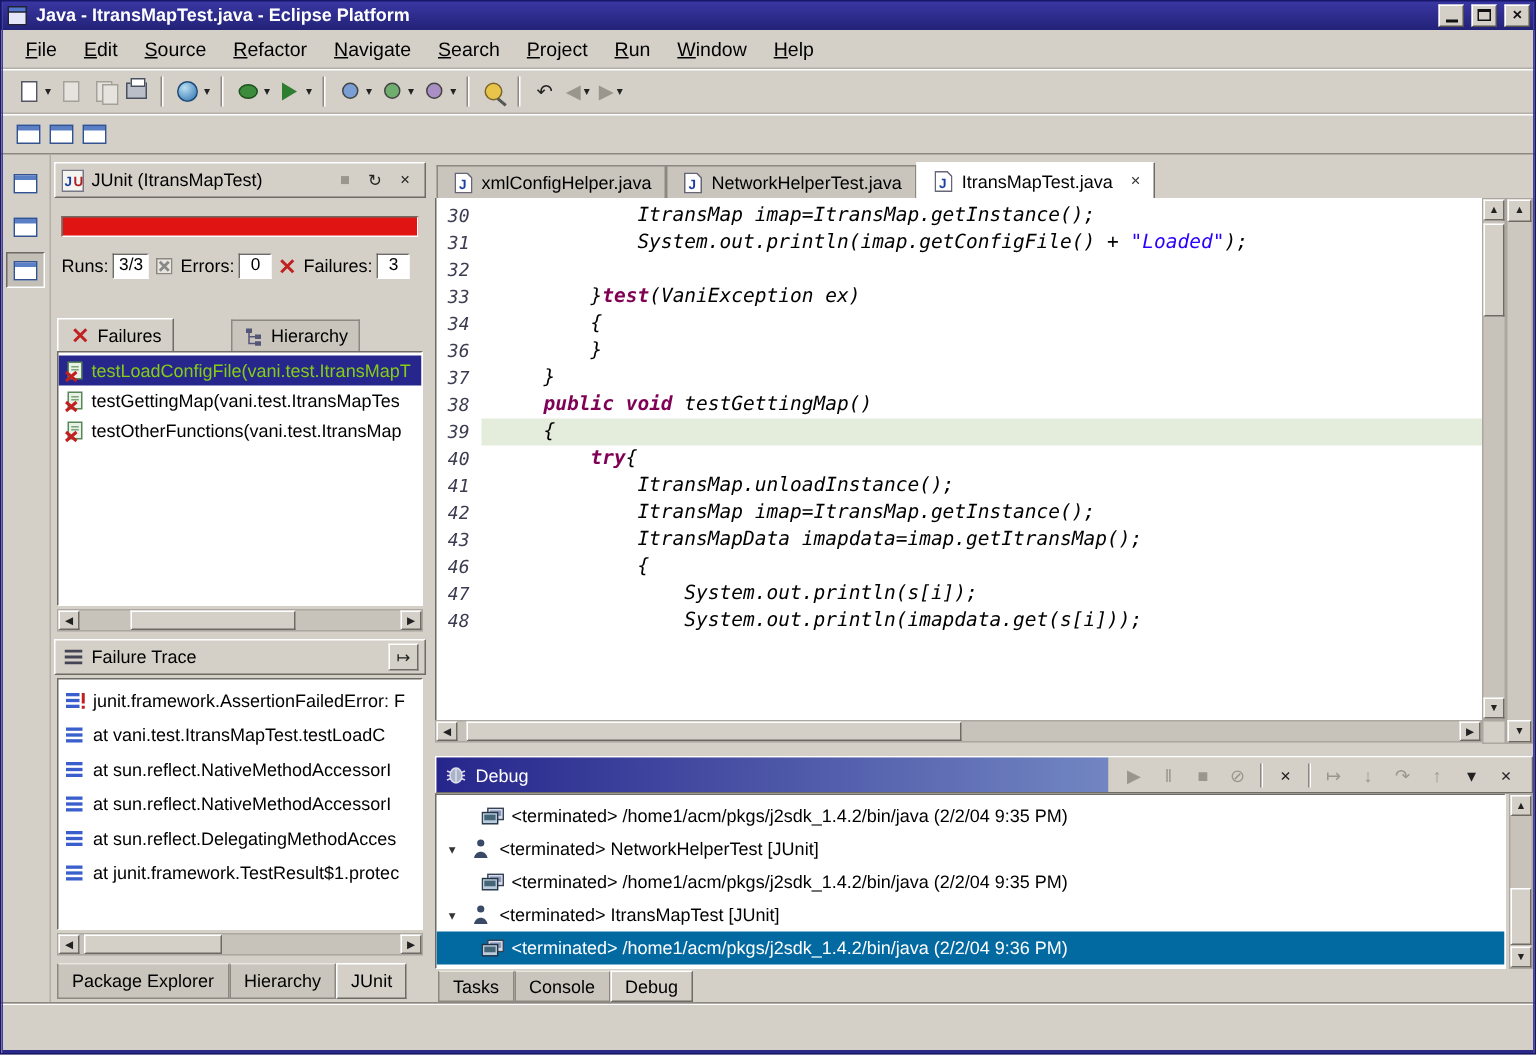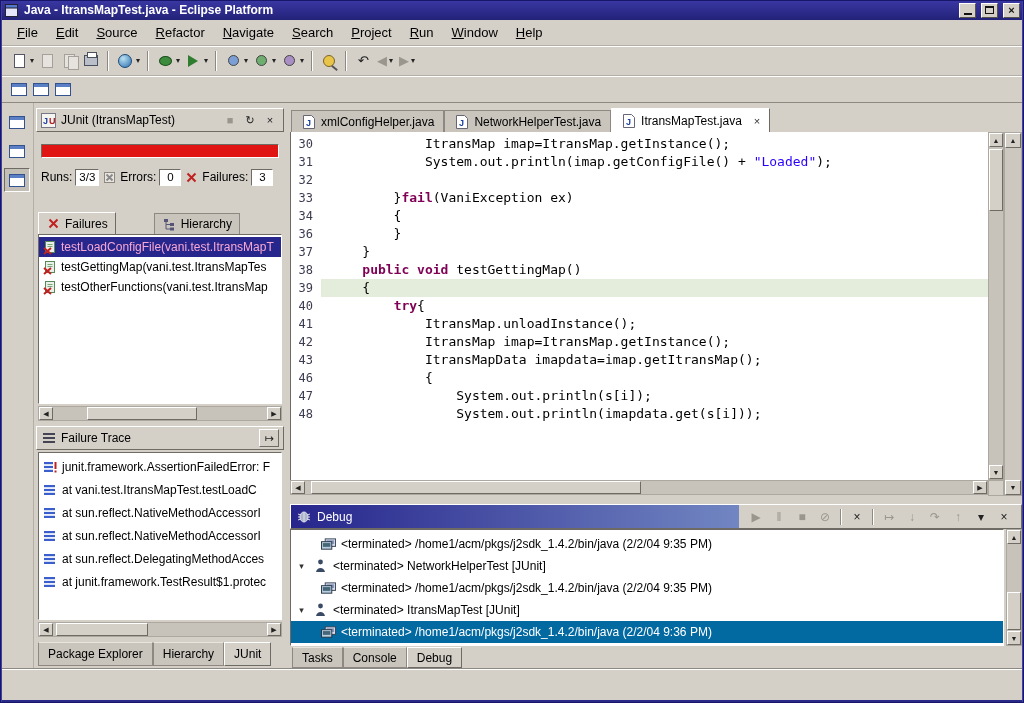--- a/index.html
+++ b/index.html
@@ -69,37 +69,37 @@
 
 #junit{left:36px;top:108px;width:248px;height:560px;}
 #junit .redbar{position:absolute;left:5px;top:36px;right:5px;height:14px;background:#e11414;border:1px solid;border-color:#6e6a64 #fff #fff #6e6a64;}
 #junit .counters{position:absolute;left:5px;top:58px;right:0;height:22px;display:flex;align-items:center;gap:3px;font-size:12px;white-space:nowrap;}
 .vbox{min-width:22px;height:17px;padding:1px 3px;background:#fff;border:1px solid;border-color:#6e6a64 #fff #fff #6e6a64;text-align:right;font-size:11.5px;display:inline-flex;align-items:center;justify-content:center;}
 .ftabs{position:absolute;left:2px;top:104px;right:2px;height:22px;display:flex;align-items:flex-end;gap:38px;}
 .ftab{height:21px;display:flex;align-items:center;gap:4px;padding:0 7px;font-size:12px;background:#c9c5bd;border:1px solid #8d8982;border-bottom:none;}
 .ftab.active{background:#d4d0c8;border-color:#fff #6e6a64 #d4d0c8 #fff;height:22px;}
 .tlist{position:absolute;left:2px;top:126px;right:2px;height:170px;background:#fff;border:1px solid;border-color:#6e6a64 #fff #fff #6e6a64;overflow:hidden;padding-top:2px;}
 .trow{height:20px;display:flex;align-items:center;gap:4px;padding:0 3px;white-space:nowrap;font-size:12px;}
-.trow.selected{background:#26268c;color:#f9a8d4;}
+.trow.selected{background:#26268c;color:#84cc16;}
 #junit-hsb1{left:2px;top:298px;right:2px;}
 .thead{position:absolute;left:0;top:318px;right:0;height:24px;background:#d4d0c8;border:1px solid;border-color:#fff #6e6a64 #6e6a64 #fff;display:flex;align-items:center;gap:5px;padding:0 4px;font-size:12px;}
 .thbtn{margin-left:auto;width:20px;height:18px;border:1px solid;border-color:#fff #6e6a64 #6e6a64 #fff;display:flex;align-items:center;justify-content:center;font-size:11px;color:#222;}
 .trlist{position:absolute;left:2px;top:344px;right:2px;height:168px;background:#fff;border:1px solid;border-color:#6e6a64 #fff #fff #6e6a64;overflow:hidden;padding-top:2px;}
 .trrow{height:23px;display:flex;align-items:center;gap:5px;padding:0 3px;white-space:nowrap;font-size:12px;}
 #junit-hsb2{left:2px;top:514px;right:2px;}
 .btabs{position:absolute;left:0;bottom:2px;right:0;height:26px;display:flex;align-items:flex-end;padding-left:2px;}
 .btab{height:24px;display:flex;align-items:center;padding:0 9px;font-size:12px;background:#c9c5bd;border:1px solid #8d8982;border-top-color:#e8e5df;white-space:nowrap;}
 .btab.active{background:#d4d0c8;border-color:#fff #6e6a64 #6e6a64 #fff;}
 
 
 #etabs{left:290px;top:108px;width:732px;height:24px;display:flex;align-items:flex-end;padding-left:1px;}
 .etab{height:22px;display:flex;align-items:center;gap:5px;padding:0 9px;font-size:12px;background:#c9c5bd;border:1px solid #8d8982;border-bottom:none;white-space:nowrap;}
 .etab.active{height:24px;background:#fff;border-color:#fff #6e6a64 #fff #fff;}
 .tabx{font-size:11px;margin-left:7px;color:#333;}
-#ebody{left:290px;top:132px;width:698px;height:348px;background:#fff;border-left:1px solid #6e6a64;overflow:hidden;padding-top:3px;font-family:"DejaVu Sans Mono","Liberation Mono",monospace;font-size:13px;}
+#ebody{left:290px;top:132px;width:698px;height:348px;background:#fff;border-left:1px solid #6e6a64;overflow:hidden;padding-top:3px;font-family:"DejaVu Sans Mono","Liberation Mono",monospace;font-size:13px;font-style:italic;}
 .cl{display:flex;height:18px;line-height:18px;white-space:pre;}
 .ln{width:30px;text-align:right;padding-right:8px;color:#3c3c50;flex:none;font-size:12px;font-family:"DejaVu Sans Mono","Liberation Mono",monospace;}
 .ct{flex:1;padding-left:10px;}
 .ct.hl{background:#e4ecdc;}
 .kw{color:#7f0055;font-weight:bold;}
 .str{color:#2a00ff;}
 #evsb{left:988px;top:132px;height:348px;}
 #ehsb{left:290px;top:480px;width:698px;}
 #ecorner{left:988px;top:480px;width:16px;height:16px;background:#d4d0c8;border:1px solid #aca89f;}
 #eruler{left:1004px;top:132px;width:18px;height:364px;display:flex;flex-direction:column;background:#ccc8c0;border:1px solid #aca89f;}
@@ -484,21 +484,21 @@
         <span>ItransMapTest.java</span>
         <span class="tabx">×</span>
       </span>
   </div>
 
   <div id="ebody" class="abs">
     <div id="code-lines">
         <div class="cl"><span class="ln">30</span><span class="ct"><span>            ItransMap imap=ItransMap.getInstance();</span></span></div>
         <div class="cl"><span class="ln">31</span><span class="ct"><span>            System.out.println(imap.getConfigFile() + </span><span class="str">"Loaded"</span><span>);</span></span></div>
         <div class="cl"><span class="ln">32</span><span class="ct"></span></div>
-        <div class="cl"><span class="ln">33</span><span class="ct"><span>        }</span><span class="kw">fail</span><span>(VaniException ex)</span></span></div>
+        <div class="cl"><span class="ln">33</span><span class="ct"><span>        }</span><span class="kw">test</span><span>(VaniException ex)</span></span></div>
         <div class="cl"><span class="ln">34</span><span class="ct"><span>        {</span></span></div>
         <div class="cl"><span class="ln">36</span><span class="ct"><span>        }</span></span></div>
         <div class="cl"><span class="ln">37</span><span class="ct"><span>    }</span></span></div>
         <div class="cl"><span class="ln">38</span><span class="ct"><span>    </span><span class="kw">public void</span><span> testGettingMap()</span></span></div>
         <div class="cl"><span class="ln">39</span><span class="ct hl"><span>    {</span></span></div>
         <div class="cl"><span class="ln">40</span><span class="ct"><span>        </span><span class="kw">try</span><span>{</span></span></div>
         <div class="cl"><span class="ln">41</span><span class="ct"><span>            ItransMap.unloadInstance();</span></span></div>
         <div class="cl"><span class="ln">42</span><span class="ct"><span>            ItransMap imap=ItransMap.getInstance();</span></span></div>
         <div class="cl"><span class="ln">43</span><span class="ct"><span>            ItransMapData imapdata=imap.getItransMap();</span></span></div>
         <div class="cl"><span class="ln">46</span><span class="ct"><span>            {</span></span></div>

